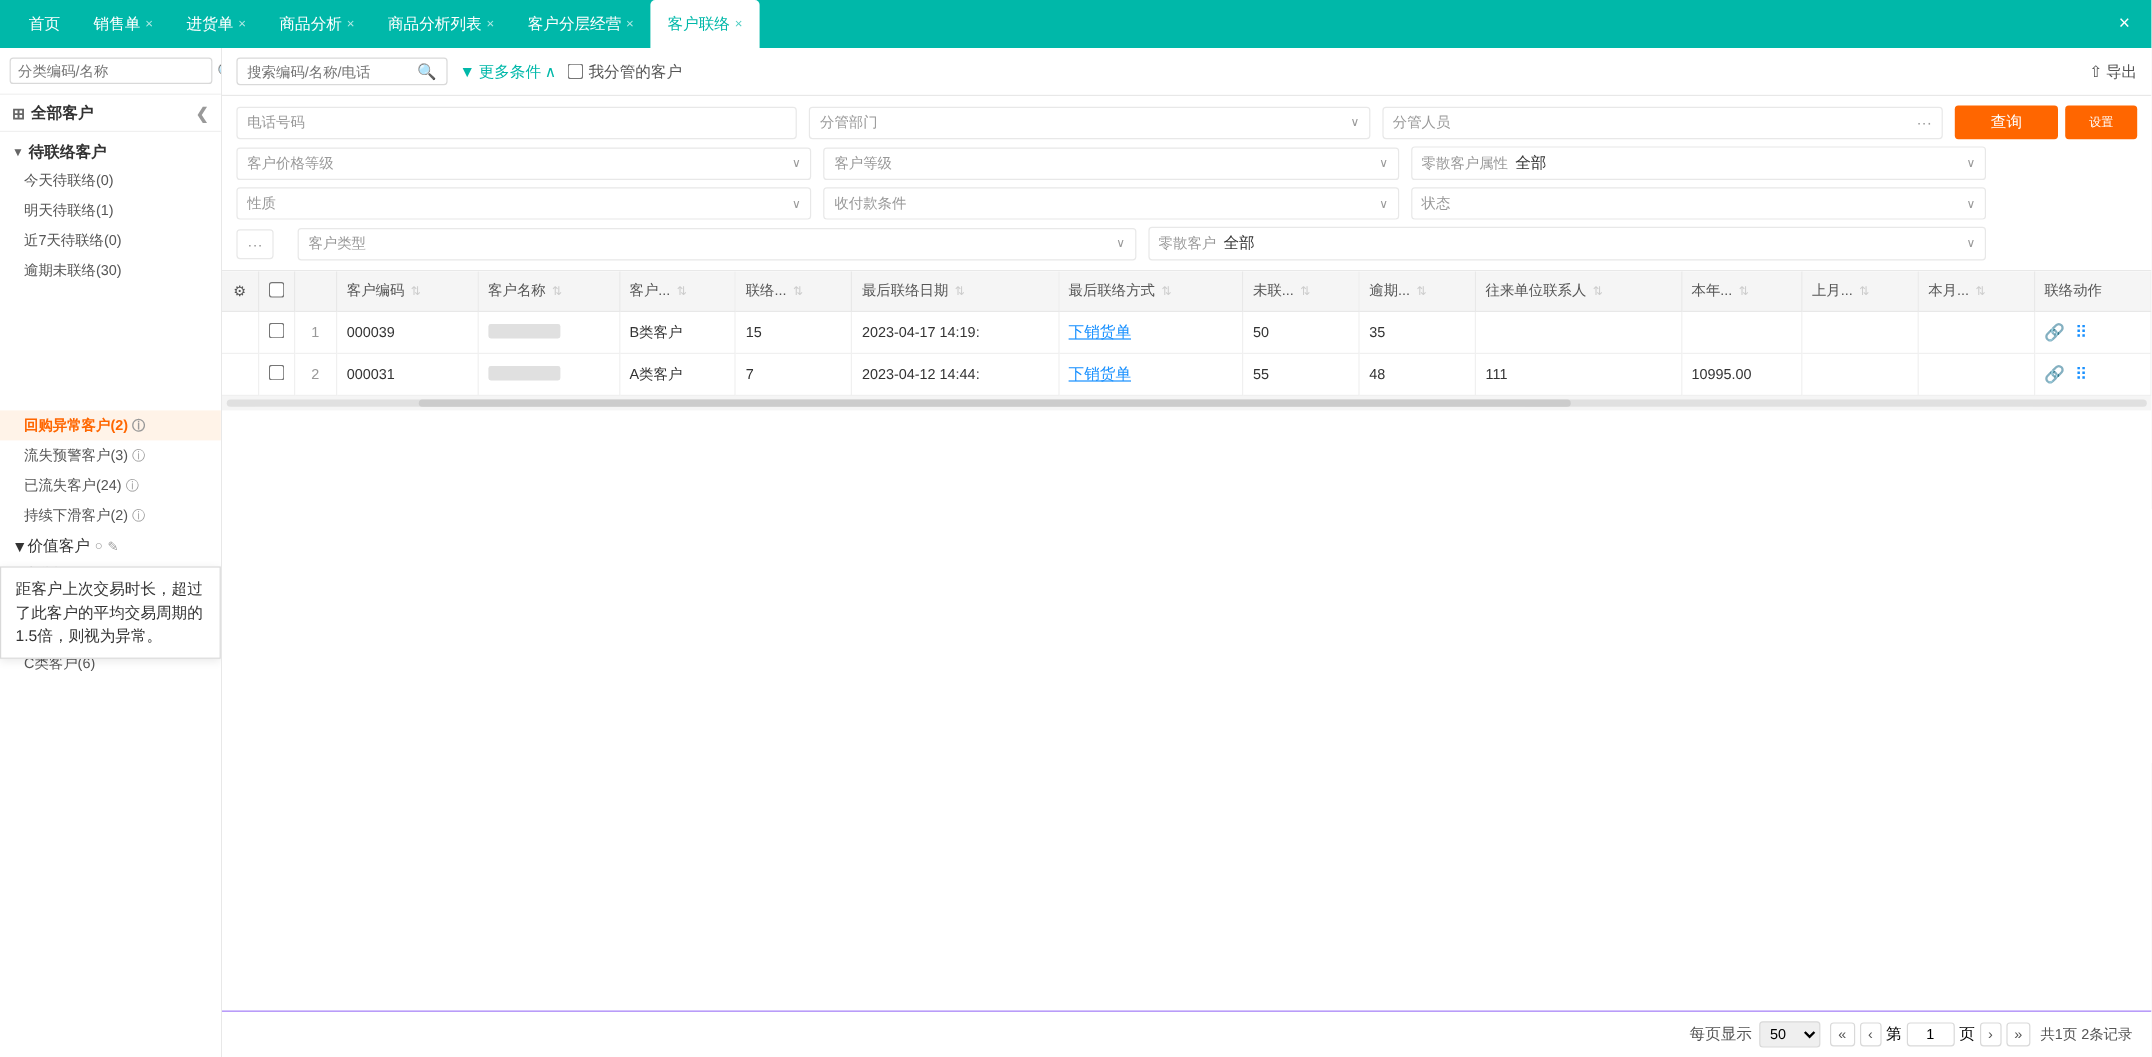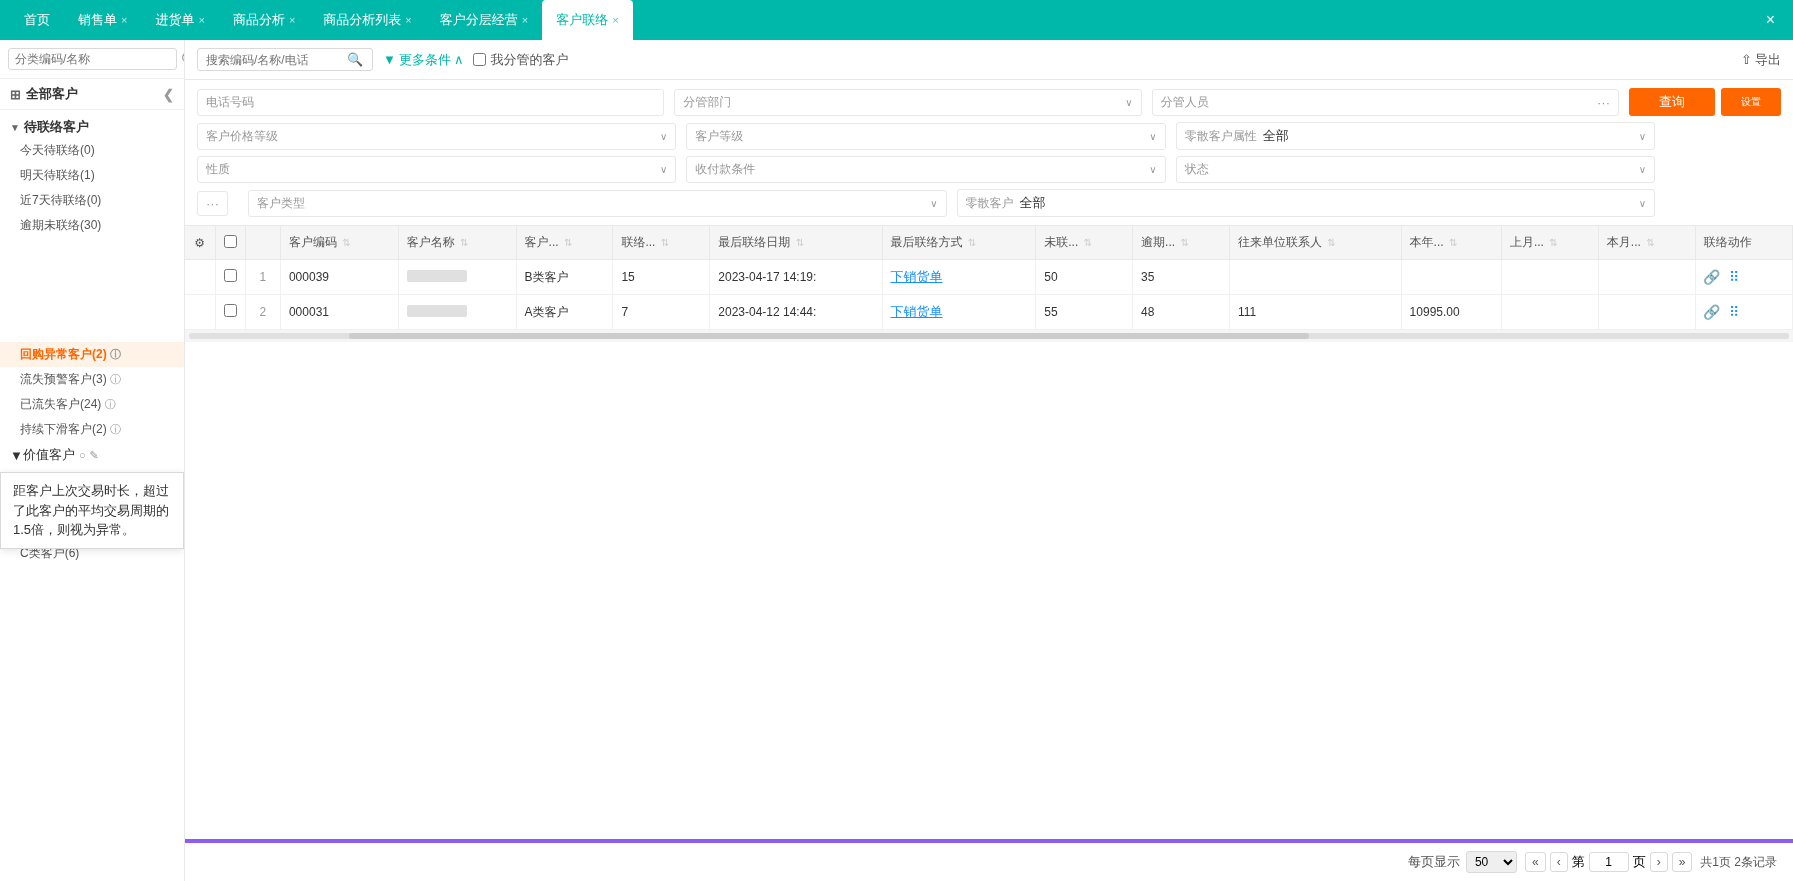--- a/index.html
+++ b/index.html
@@ -152,21 +152,21 @@
       white-space: nowrap;
     }
     .row-num { color: #999; text-align: center; }
     .action-icons { display: flex; gap: 8px; }
     .action-icon { color: #1890ff; cursor: pointer; font-size: 14px; }
     .settings-col { width: 30px; text-align: center; }
     .check-col { width: 30px; text-align: center; }
 
     
     .pagination-bar {
-      background: white; border-top: 4px solid #8b5cf6;
+      background: white; border-top: 1px solid #8b5cf6;
       padding: 8px 16px; display: flex; align-items: center;
       justify-content: flex-end; gap: 8px;
     }
     .pagination-bar .per-page { display: flex; align-items: center; gap: 6px; font-size: 12px; color: #555; }
     .per-page select {
       border: 1px solid #d9d9d9; border-radius: 3px; padding: 2px 4px;
       font-size: 12px; outline: none;
     }
     .pagination-bar .nav-btns { display: flex; align-items: center; gap: 4px; }
     .nav-btn {

